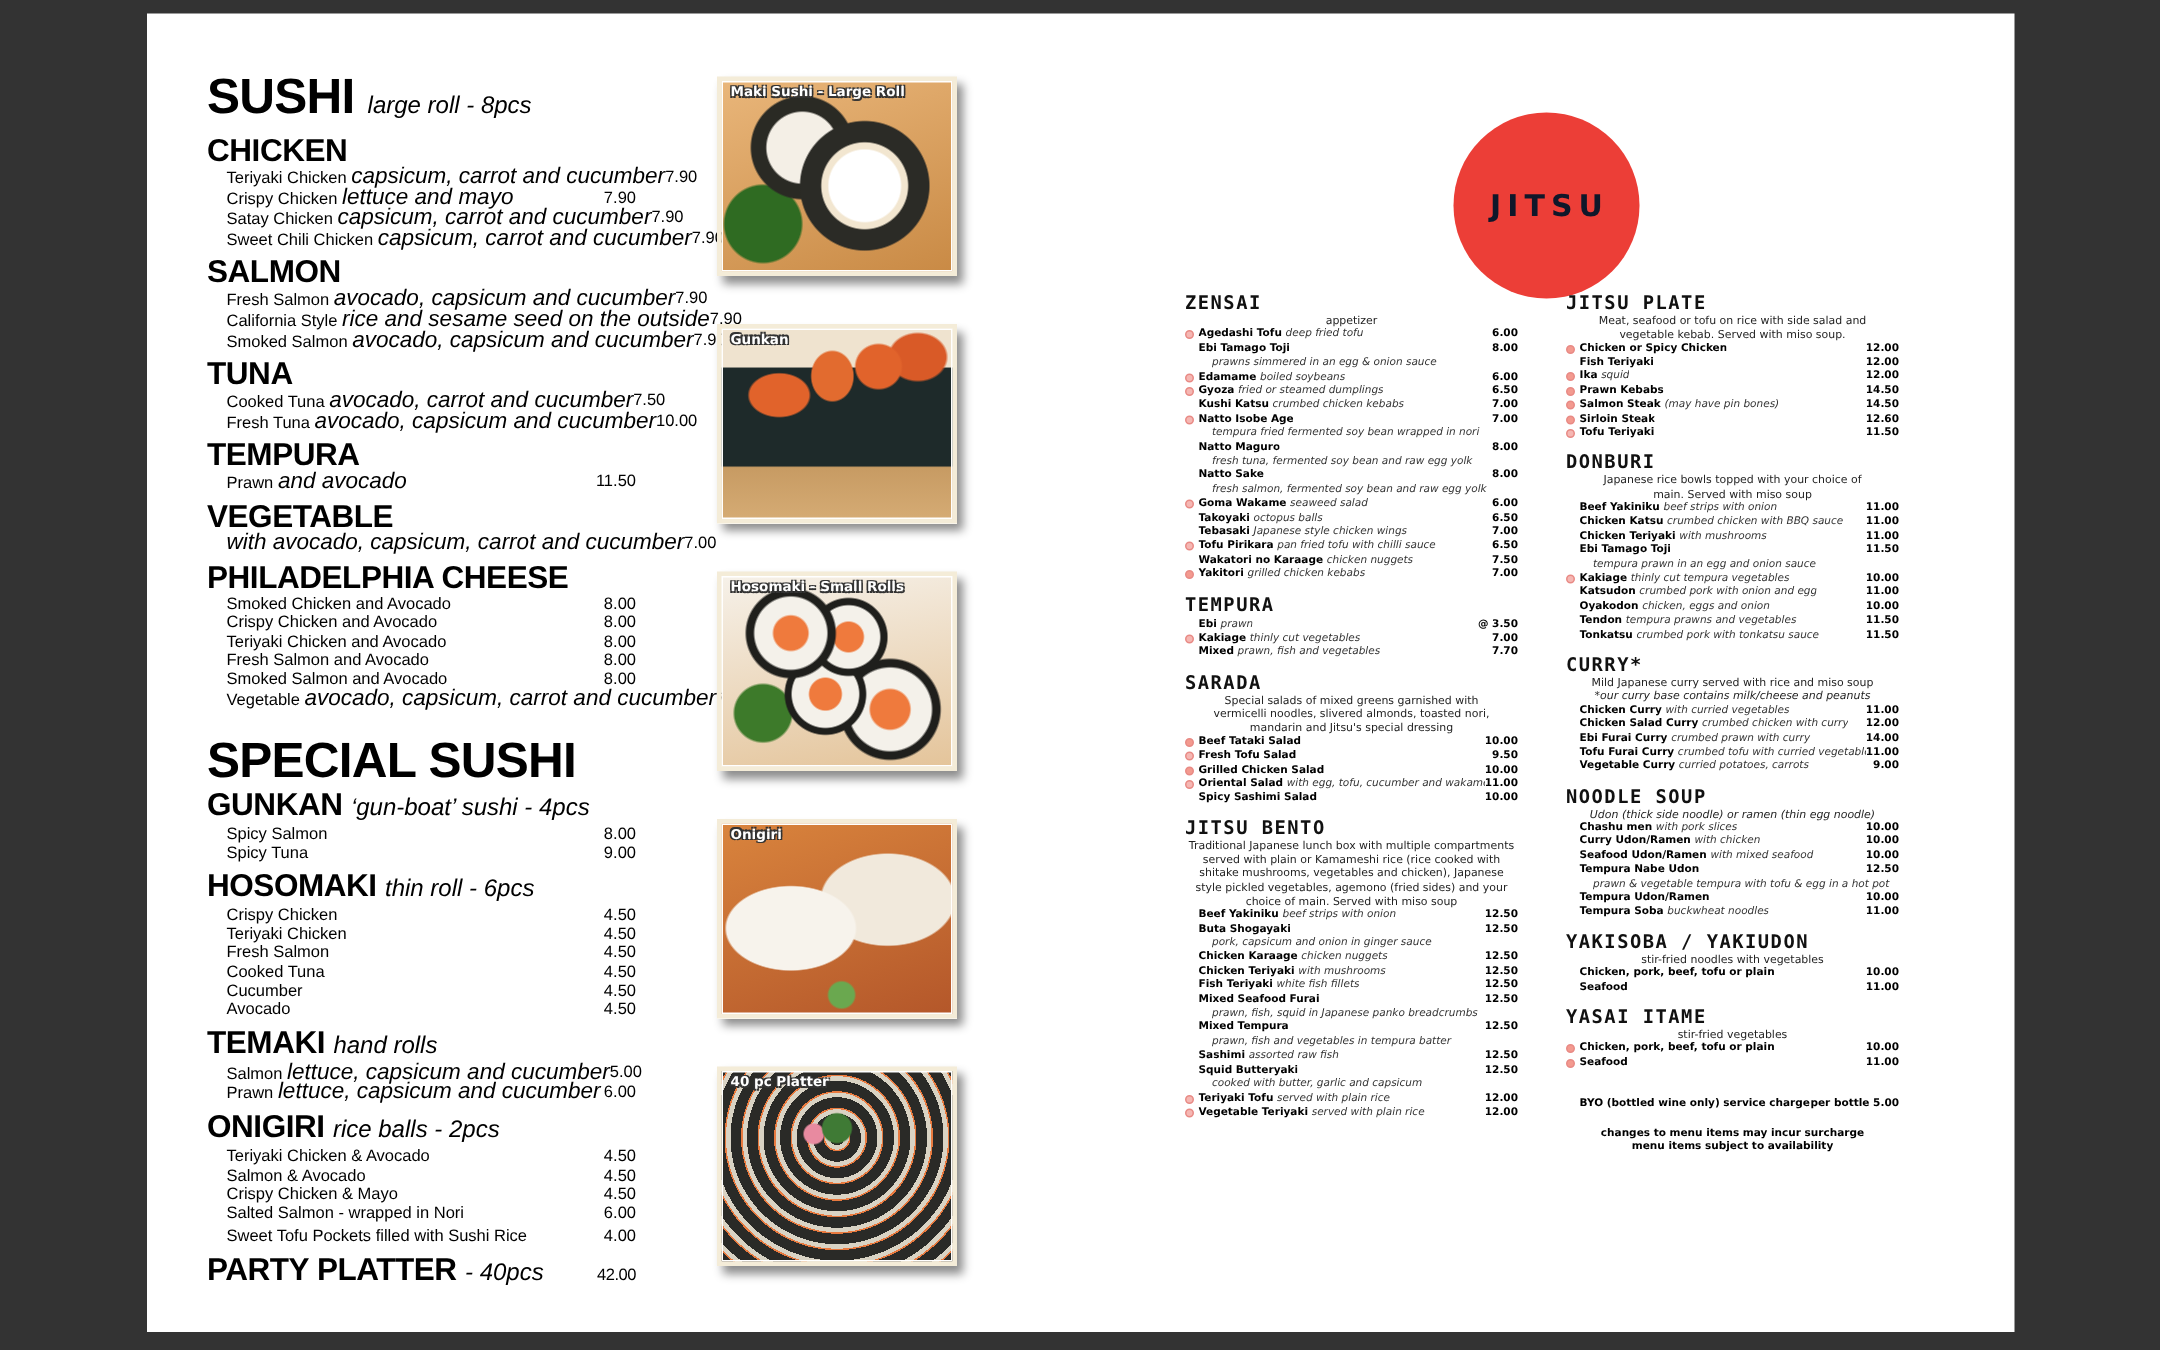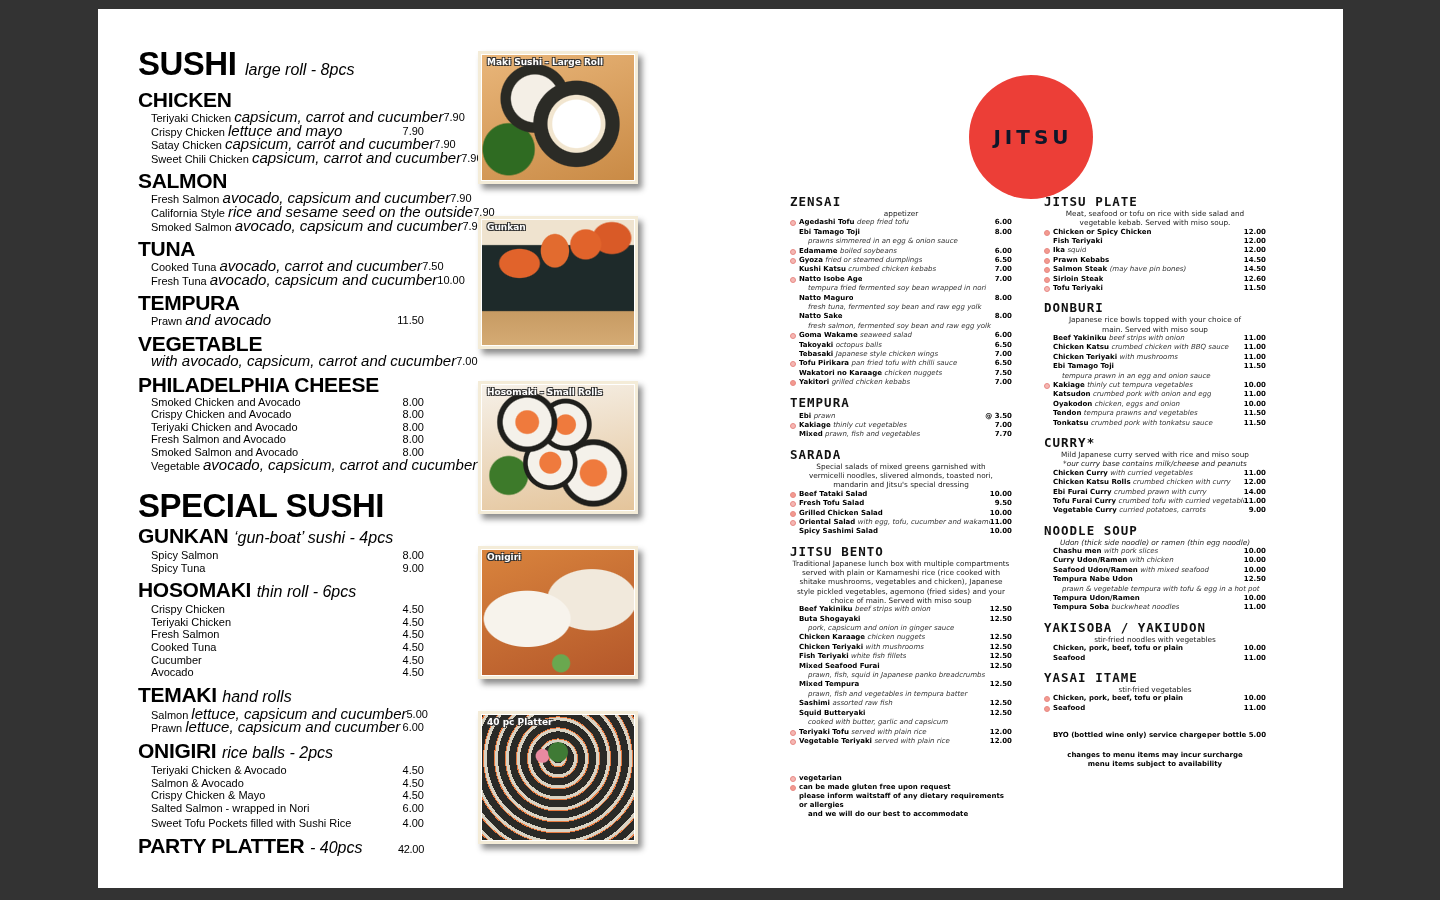--- a/index.html
+++ b/index.html
@@ -424,26 +424,20 @@
             <span class="p">12.00</span>
           </div>
           <div class="it">
             <span class="dot"></span>
             <span class="n"><span>Vegetable Teriyaki</span> <span class="d">served with plain rice</span></span>
             <span class="p">12.00</span>
           </div>
         </div>
     </div>
     <div style="height:28px"></div>
-    <div>
-      <div class="foot"><span class="dot"></span><span>vegetarian</span></div>
-      <div class="foot"><span class="dot gf"></span><span>can be made gluten free upon request</span></div>
-      <div class="foot">please inform waitstaff of any dietary requirements or allergies</div>
-      <div class="foot" style="padding-left:18px">and we will do our best to accommodate</div>
-    </div>
   </div>
 
   <div class="col col-b">
     <div>
       <div class="sec-title">JITSU PLATE</div>
       <div class="sec-desc" style="padding:0 14px">Meat, seafood or tofu on rice with side salad and vegetable kebab. Served with miso soup.</div>
       <div>
           <div class="it">
             <span class="dot gf"></span>
             <span class="n"><span>Chicken or Spicy Chicken</span></span>
@@ -529,21 +523,21 @@
     <div>
       <div class="sec-title">CURRY*</div>
       <div class="sec-desc">Mild Japanese curry served with rice and miso soup</div>
       <div class="sec-desc" style="font-style:italic">*our curry base contains milk/cheese and peanuts</div>
       <div>
           <div class="it">
             <span class="n"><span>Chicken Curry</span> <span class="d">with curried vegetables</span></span>
             <span class="p">11.00</span>
           </div>
           <div class="it">
-            <span class="n"><span>Chicken Katsu Rolls</span> <span class="d">crumbed chicken with curry</span></span>
+            <span class="n"><span>Chicken Salad Curry</span> <span class="d">crumbed chicken with curry</span></span>
             <span class="p">12.00</span>
           </div>
           <div class="it">
             <span class="n"><span>Ebi Furai Curry</span> <span class="d">crumbed prawn with curry</span></span>
             <span class="p">14.00</span>
           </div>
           <div class="it">
             <span class="n"><span>Tofu Furai Curry</span> <span class="d">crumbed tofu with curried vegetables</span></span>
             <span class="p">11.00</span>
           </div>

